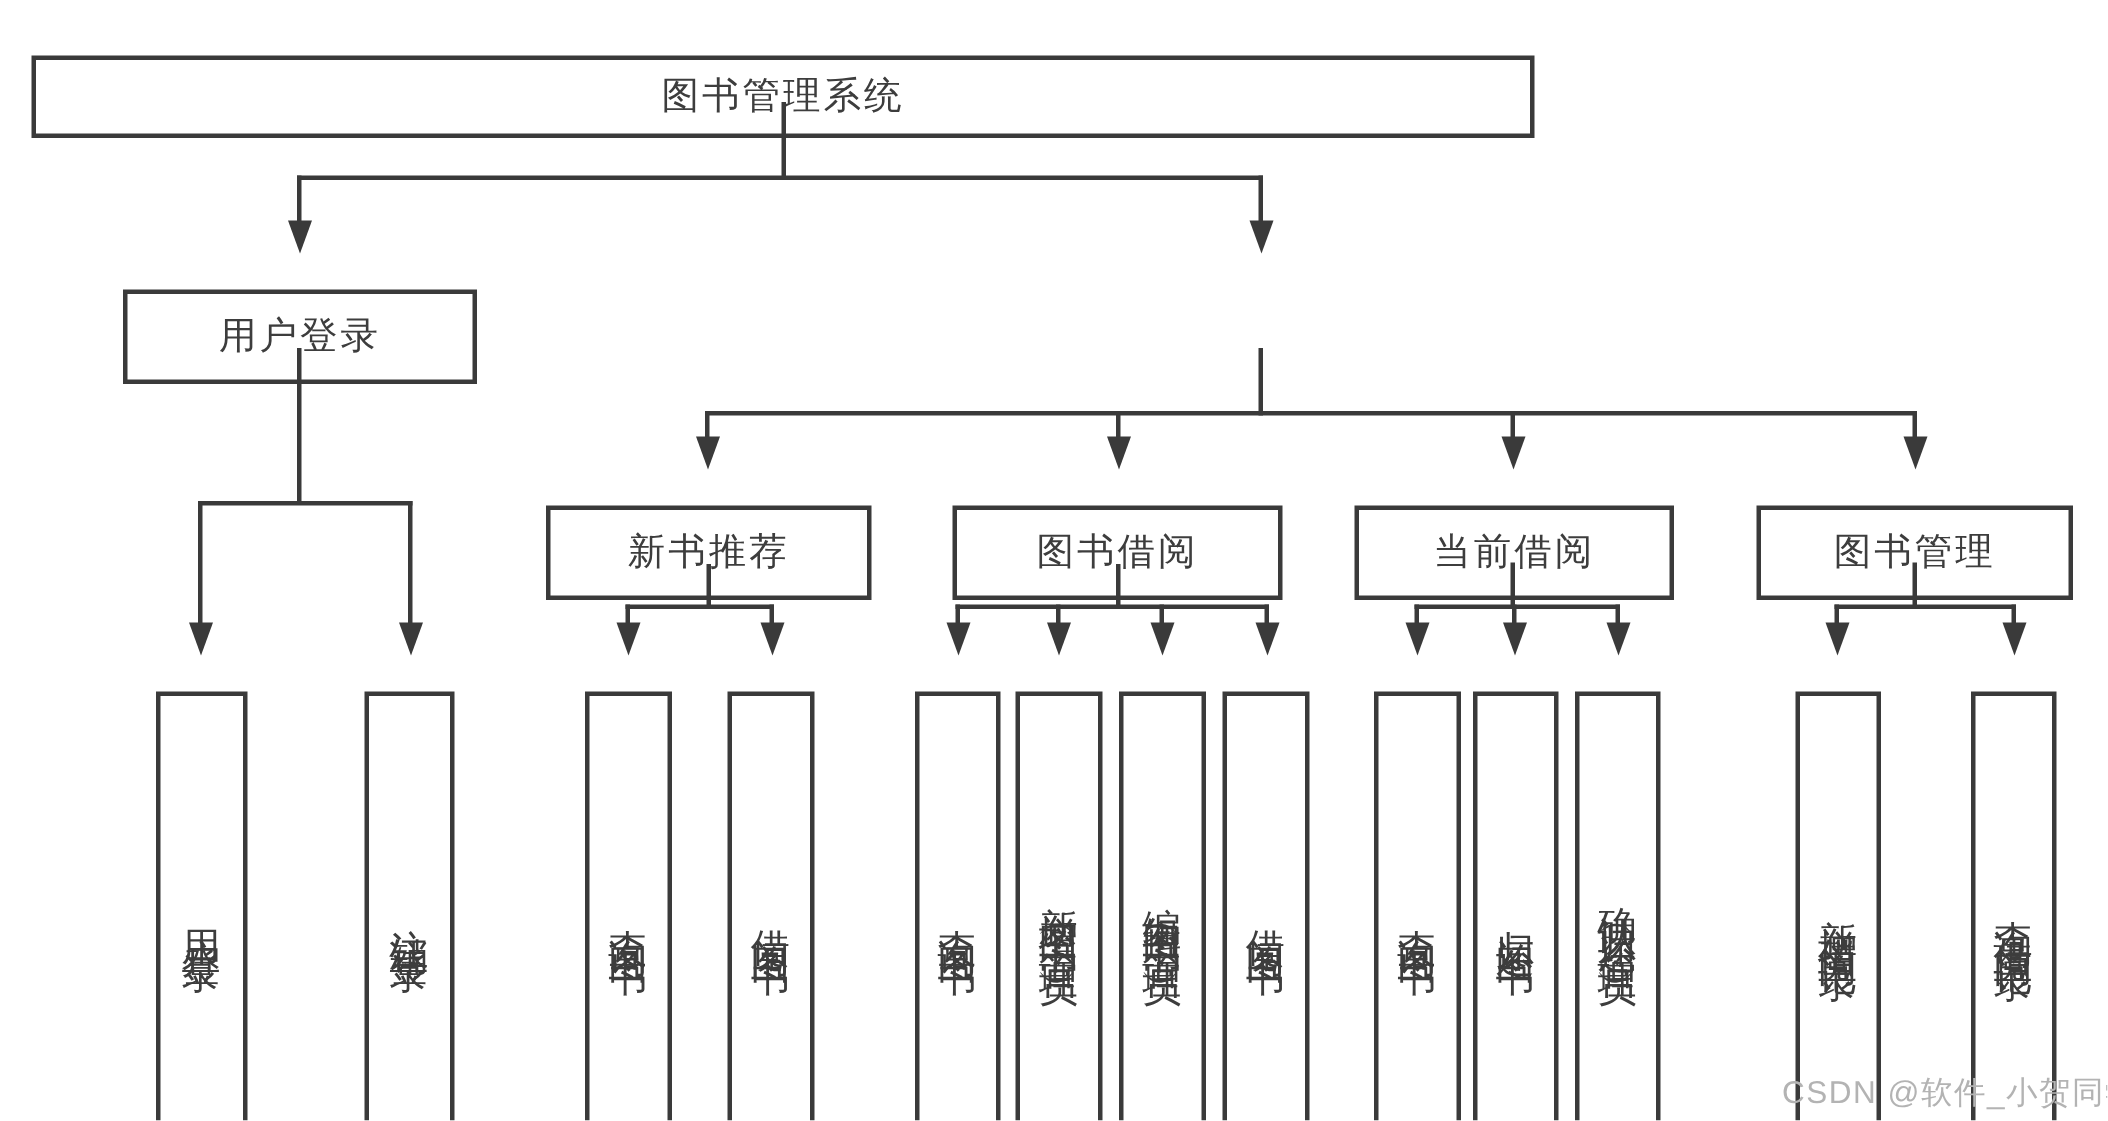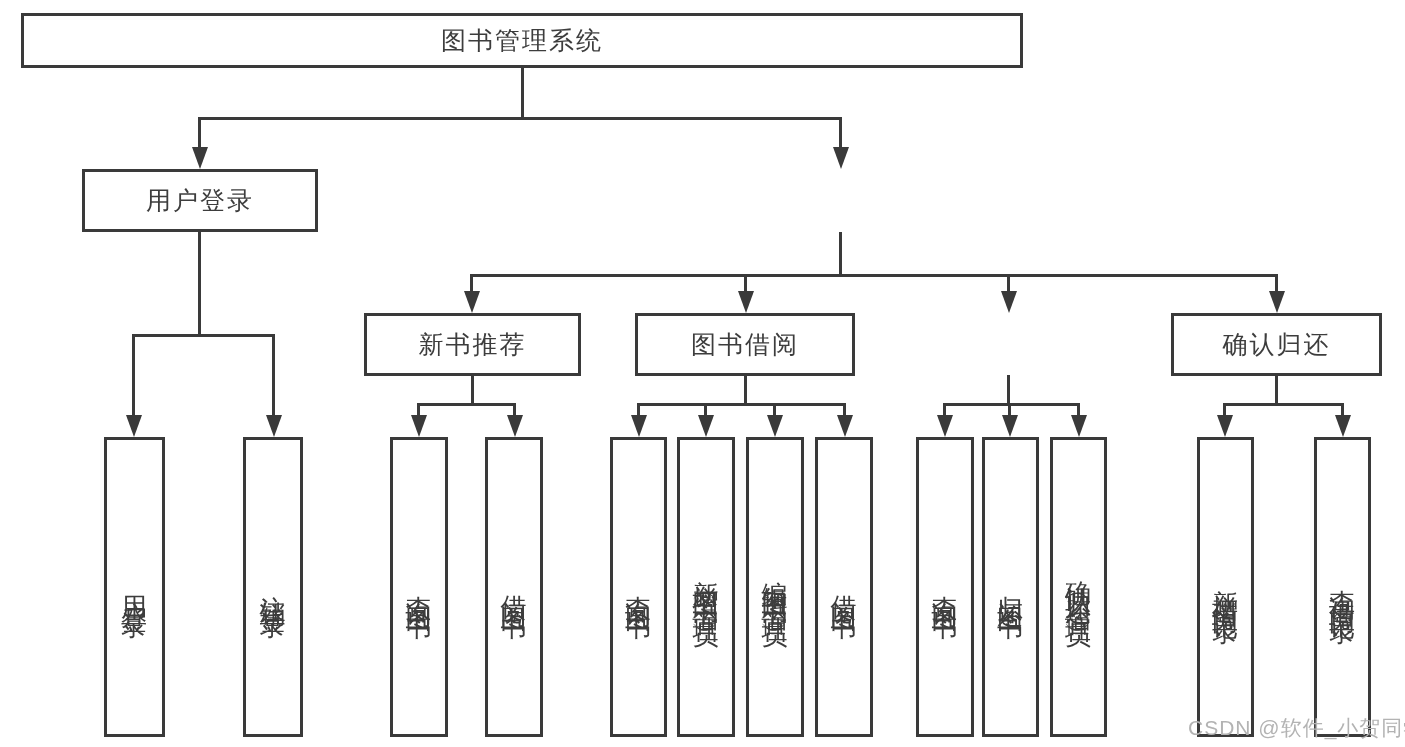--- a/index.html
+++ b/index.html
@@ -19,20 +19,21 @@
   .box{
     position:absolute;
     box-sizing:border-box;
     border:3px solid var(--line);
     background:#fff;
     color:var(--text);
     display:flex;
     align-items:center;
     justify-content:center;
     text-align:center;
+    margin-top:24px;
   }
   .h-label{font-size:25px;letter-spacing:2px;line-height:1;}
   .v-label{
     writing-mode:vertical-rl;
     text-orientation:mixed;
     font-size:26px;
     letter-spacing:6px;
     line-height:1;
   }
   .leaf{top:437px;height:300px;}
@@ -59,21 +60,22 @@
 <body>
 
 <div id="canvas">
 
   <div class="box h-label" style="left:21px;top:13px;width:1002px;height:55px">图书管理系统</div>
 
   <div class="box h-label l2" style="left:82px;width:236px">用户登录</div>
 
   <div class="box h-label l3" style="left:364px;width:217px">新书推荐</div>
   <div class="box h-label l3" style="left:635px;width:220px">图书借阅</div>
-  <div class="box h-label l3" style="left:1171px;width:211px">确认归还</div>
+  <div class="box h-label l3" style="left:903px;width:213px">当前借阅</div>
+  <div class="box h-label l3" style="left:1171px;width:211px">图书管理</div>
 
   <div class="box v-label leaf" style="left:104px;width:61px">用户登录</div>
   <div class="box v-label leaf" style="left:243px;width:60px">注销登录</div>
 
   <div class="box v-label leaf" style="left:390px;width:58px">查询图书</div>
   <div class="box v-label leaf" style="left:485px;width:58px">借阅图书</div>
 
   <div class="box v-label leaf" style="left:610px;width:57px">查询图书</div>
   <div class="box v-label leaf" style="left:677px;width:58px">新增图书（管理员）</div>
   <div class="box v-label leaf" style="left:746px;width:58px">编辑图书（管理员）</div>

